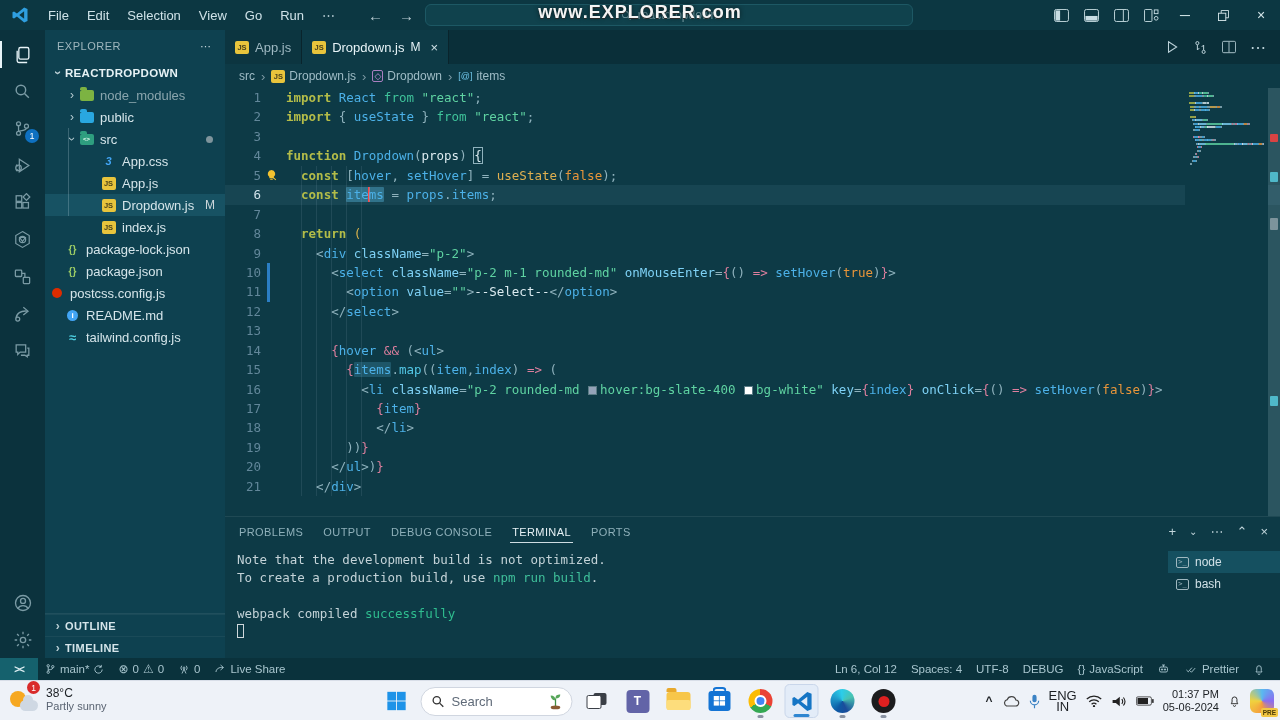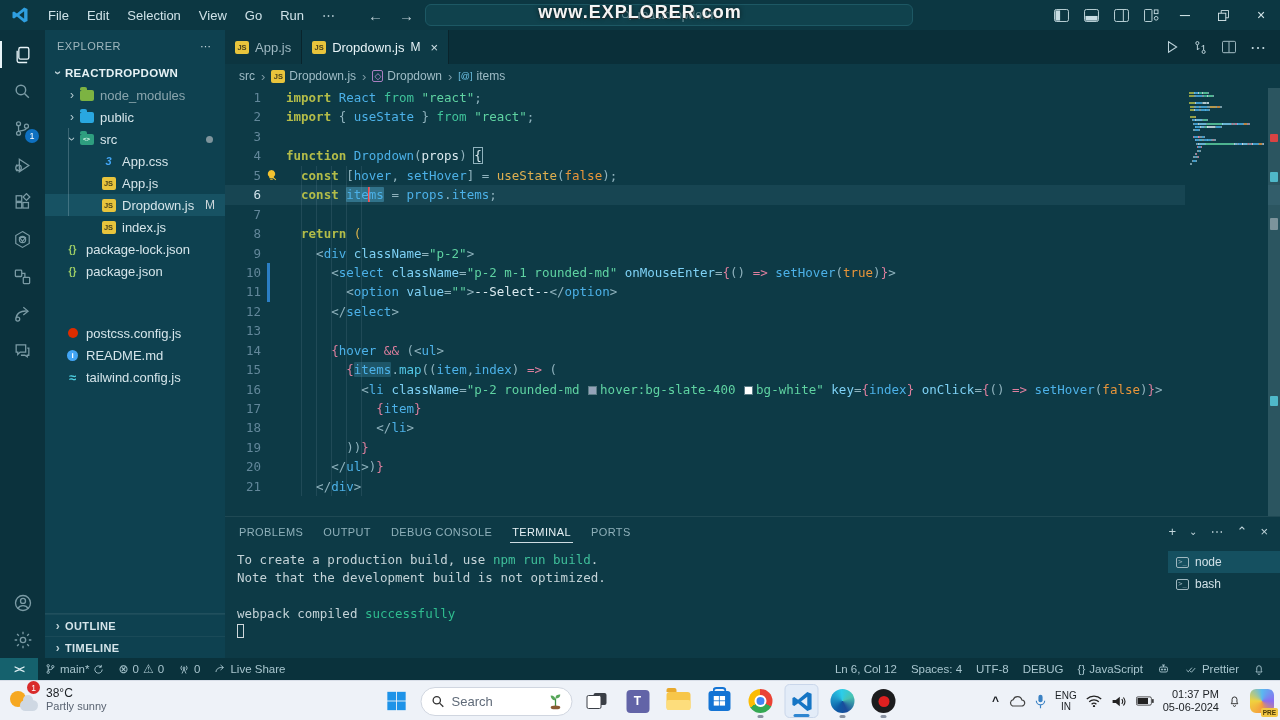--- a/index.html
+++ b/index.html
@@ -128,21 +128,21 @@
   .wtemp { font-size:12px; }
   .wcond { font-size:11px; color:#5a6472; }
   .tb-center { position:absolute; left:50%; top:0; transform:translateX(-50%); height:40px; display:flex; align-items:center; gap:7px; }
   .tb-ico { width:34px; height:34px; border-radius:5px; display:flex; align-items:center; justify-content:center; position:relative; }
   .tb-ico.appactive { background:#e3ecf8; border:1px solid #c9d6ea; }
   .run-dot { position:absolute; bottom:0px; left:50%; transform:translateX(-50%); width:6px; height:3px; border-radius:2px; background:#8a93a3; }
   .run-dot.wide { width:16px; background:#2f86d1; }
   .search-pill { height:29px; width:152px; background:#fff; border:1px solid #d0d6e0; border-radius:15px; display:flex; align-items:center; gap:7px; padding:0 8px 0 10px; }
   .search-pill span { color:#5f6a78; font-size:13px; flex:1; }
   .tb-tray { position:absolute; right:6px; top:0; height:40px; display:flex; align-items:center; gap:9px; }
-  .tray-txt { font-size:10px; text-align:center; line-height:11px; }
+  .tray-txt { font-size:13px; text-align:center; line-height:11px; }
   .tray-time { font-size:11px; text-align:right; line-height:13px; }
   .copilot { width:24px; height:24px; border-radius:6px; background:conic-gradient(#59b9f0,#8a6cf0,#f59a3e,#f0d23e,#59b9f0); position:relative; }
   .copilot::after { content:"PRE"; position:absolute; right:-4px; bottom:-4px; background:#f2c744; color:#4a3a07; font-size:6.5px; font-weight:bold; padding:1px 2px; border-radius:2px; }
   .chrome-ico { width:24px; height:24px; border-radius:50%; background:conic-gradient(#ea4335 0 33%, #34a853 33% 66%, #fbbc05 66% 100%); position:relative; }
   .chrome-ico::after { content:""; position:absolute; left:6px; top:6px; width:12px; height:12px; border-radius:50%; background:#4285f4; border:2px solid #fff; box-sizing:border-box; }
   .edge-ico { width:24px; height:24px; border-radius:50%; background:conic-gradient(from 210deg, #0c59a4, #2ccdea 40%, #49c3b1 60%, #1b4c9b 85%, #0c59a4); }
   .band-ico { width:24px; height:24px; border-radius:50%; background:#1c1c1e; display:flex; align-items:center; justify-content:center; }
   .band-ico::after { content:""; width:11px; height:11px; border-radius:50%; background:#e02020; }
   .tfolder { width:24px; height:18px; border-radius:3px; background:#f7c64a; position:relative; }
   .tfolder::before { content:""; position:absolute; top:-4px; left:0; width:10px; height:4px; border-radius:2px 2px 0 0; background:#e8a92d; }
@@ -358,21 +358,21 @@
             <span class="lbl">index.js</span>
           </div>
           <div class="file-row" style="padding-left: 20px;">
             <span class="ficon" style="color: rgb(156, 204, 101); font-size: 10px;">{}</span>
             <span class="lbl">package-lock.json</span>
           </div>
           <div class="file-row" style="padding-left: 20px;">
             <span class="ficon" style="color: rgb(156, 204, 101); font-size: 10px;">{}</span>
             <span class="lbl">package.json</span>
           </div>
-          <div class="file-row" style="padding-left: 20px; margin-top: 40px;">
+          <div class="file-row" style="padding-left: 4px;">
             <span class="ficon">
               <span style="width: 10px; height: 10px; background: rgb(221, 44, 0); border-radius: 50%;"></span>
             </span>
             <span class="lbl">postcss.config.js</span>
           </div>
           <div class="file-row" style="padding-left: 20px;">
             <span class="ficon">
               <span style="width: 11px; height: 11px; background: rgb(66, 165, 245); border-radius: 50%; color: rgb(255, 255, 255); font-size: 8px; display: flex; align-items: center; justify-content: center;">i</span>
             </span>
             <span class="lbl">README.md</span>
@@ -695,22 +695,22 @@
           </div>
         <div class="panel-actions">
           <span>+</span>
           <span style="font-size:10px;">⌄</span>
           <span>⋯</span>
           <span>⌃</span>
           <span>×</span>
         </div>
       </div>
       <div class="term-body" id="termbody">
+          <div><span>Note that the development build is not optimized.</span></div>
           <div><span>To create a production build, use </span><span class="t-accent">npm run build</span><span>.</span></div>
-          <div><span>Note that the development build is not optimized.</span></div>
           <div>&nbsp;</div>
           <div><span>webpack compiled </span><span class="t-green">successfully</span></div>
           <div><span class="t-cursor"></span></div>
         </div>
       <div class="term-list" id="termlist">
           <div class="sess sel">
             <span class="sess-ico">&gt;_</span>
             <span>node</span>
           </div>
           <div class="sess">

